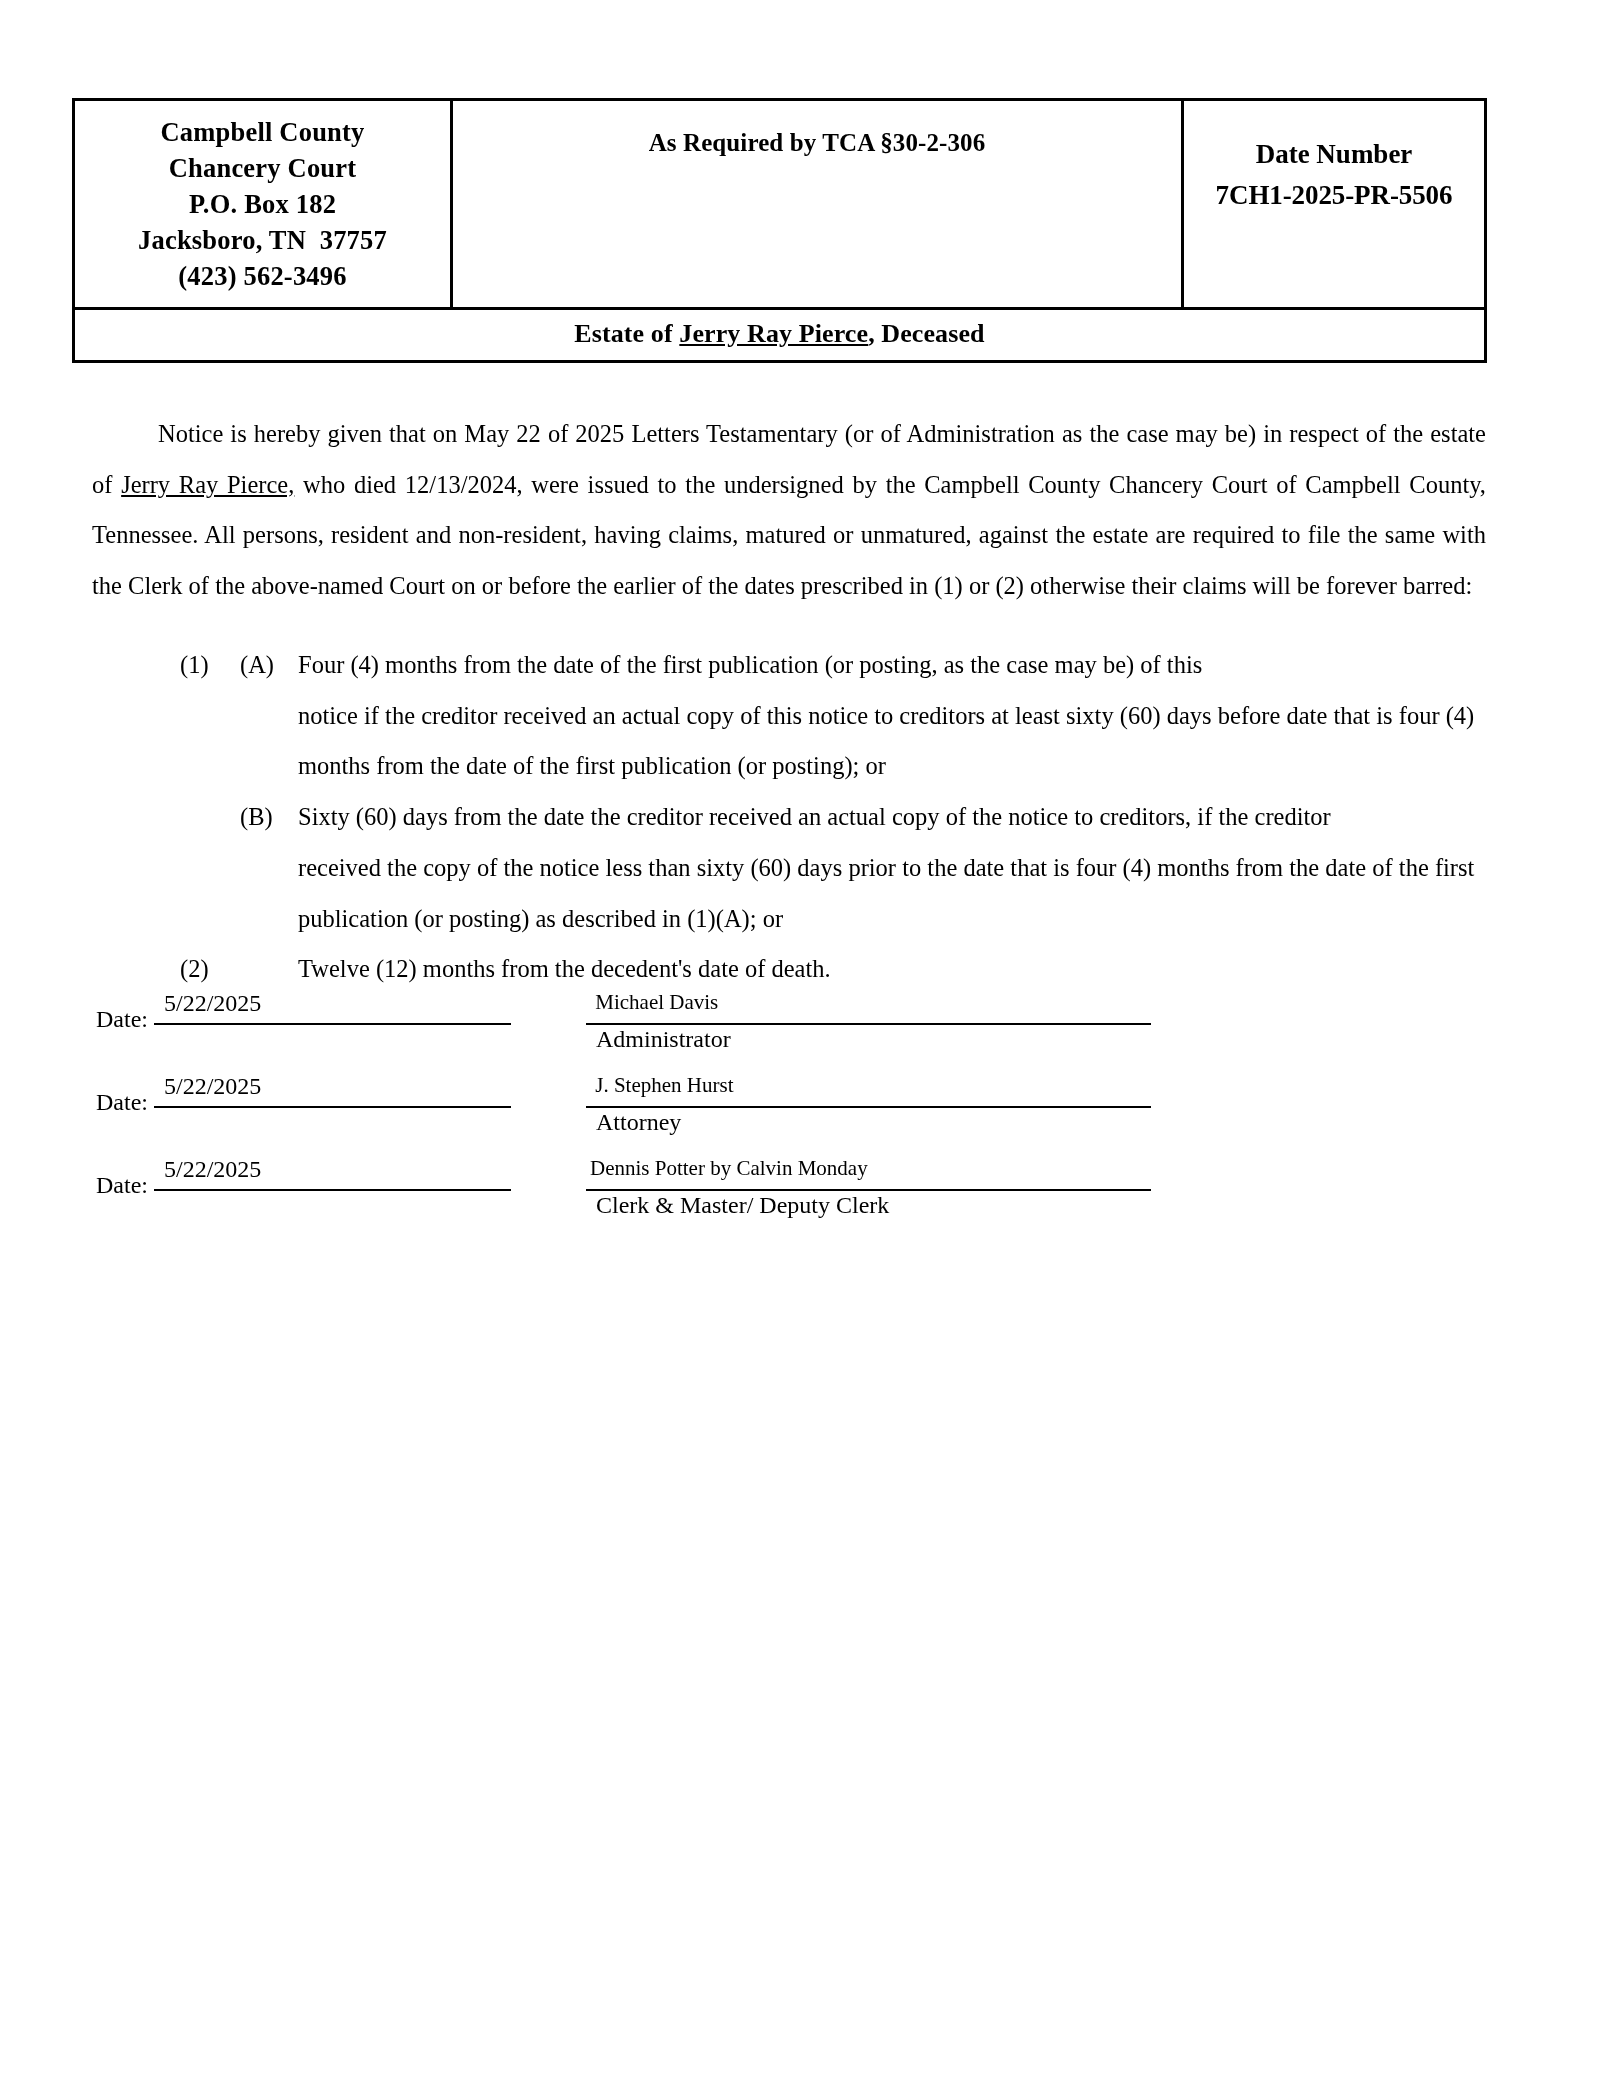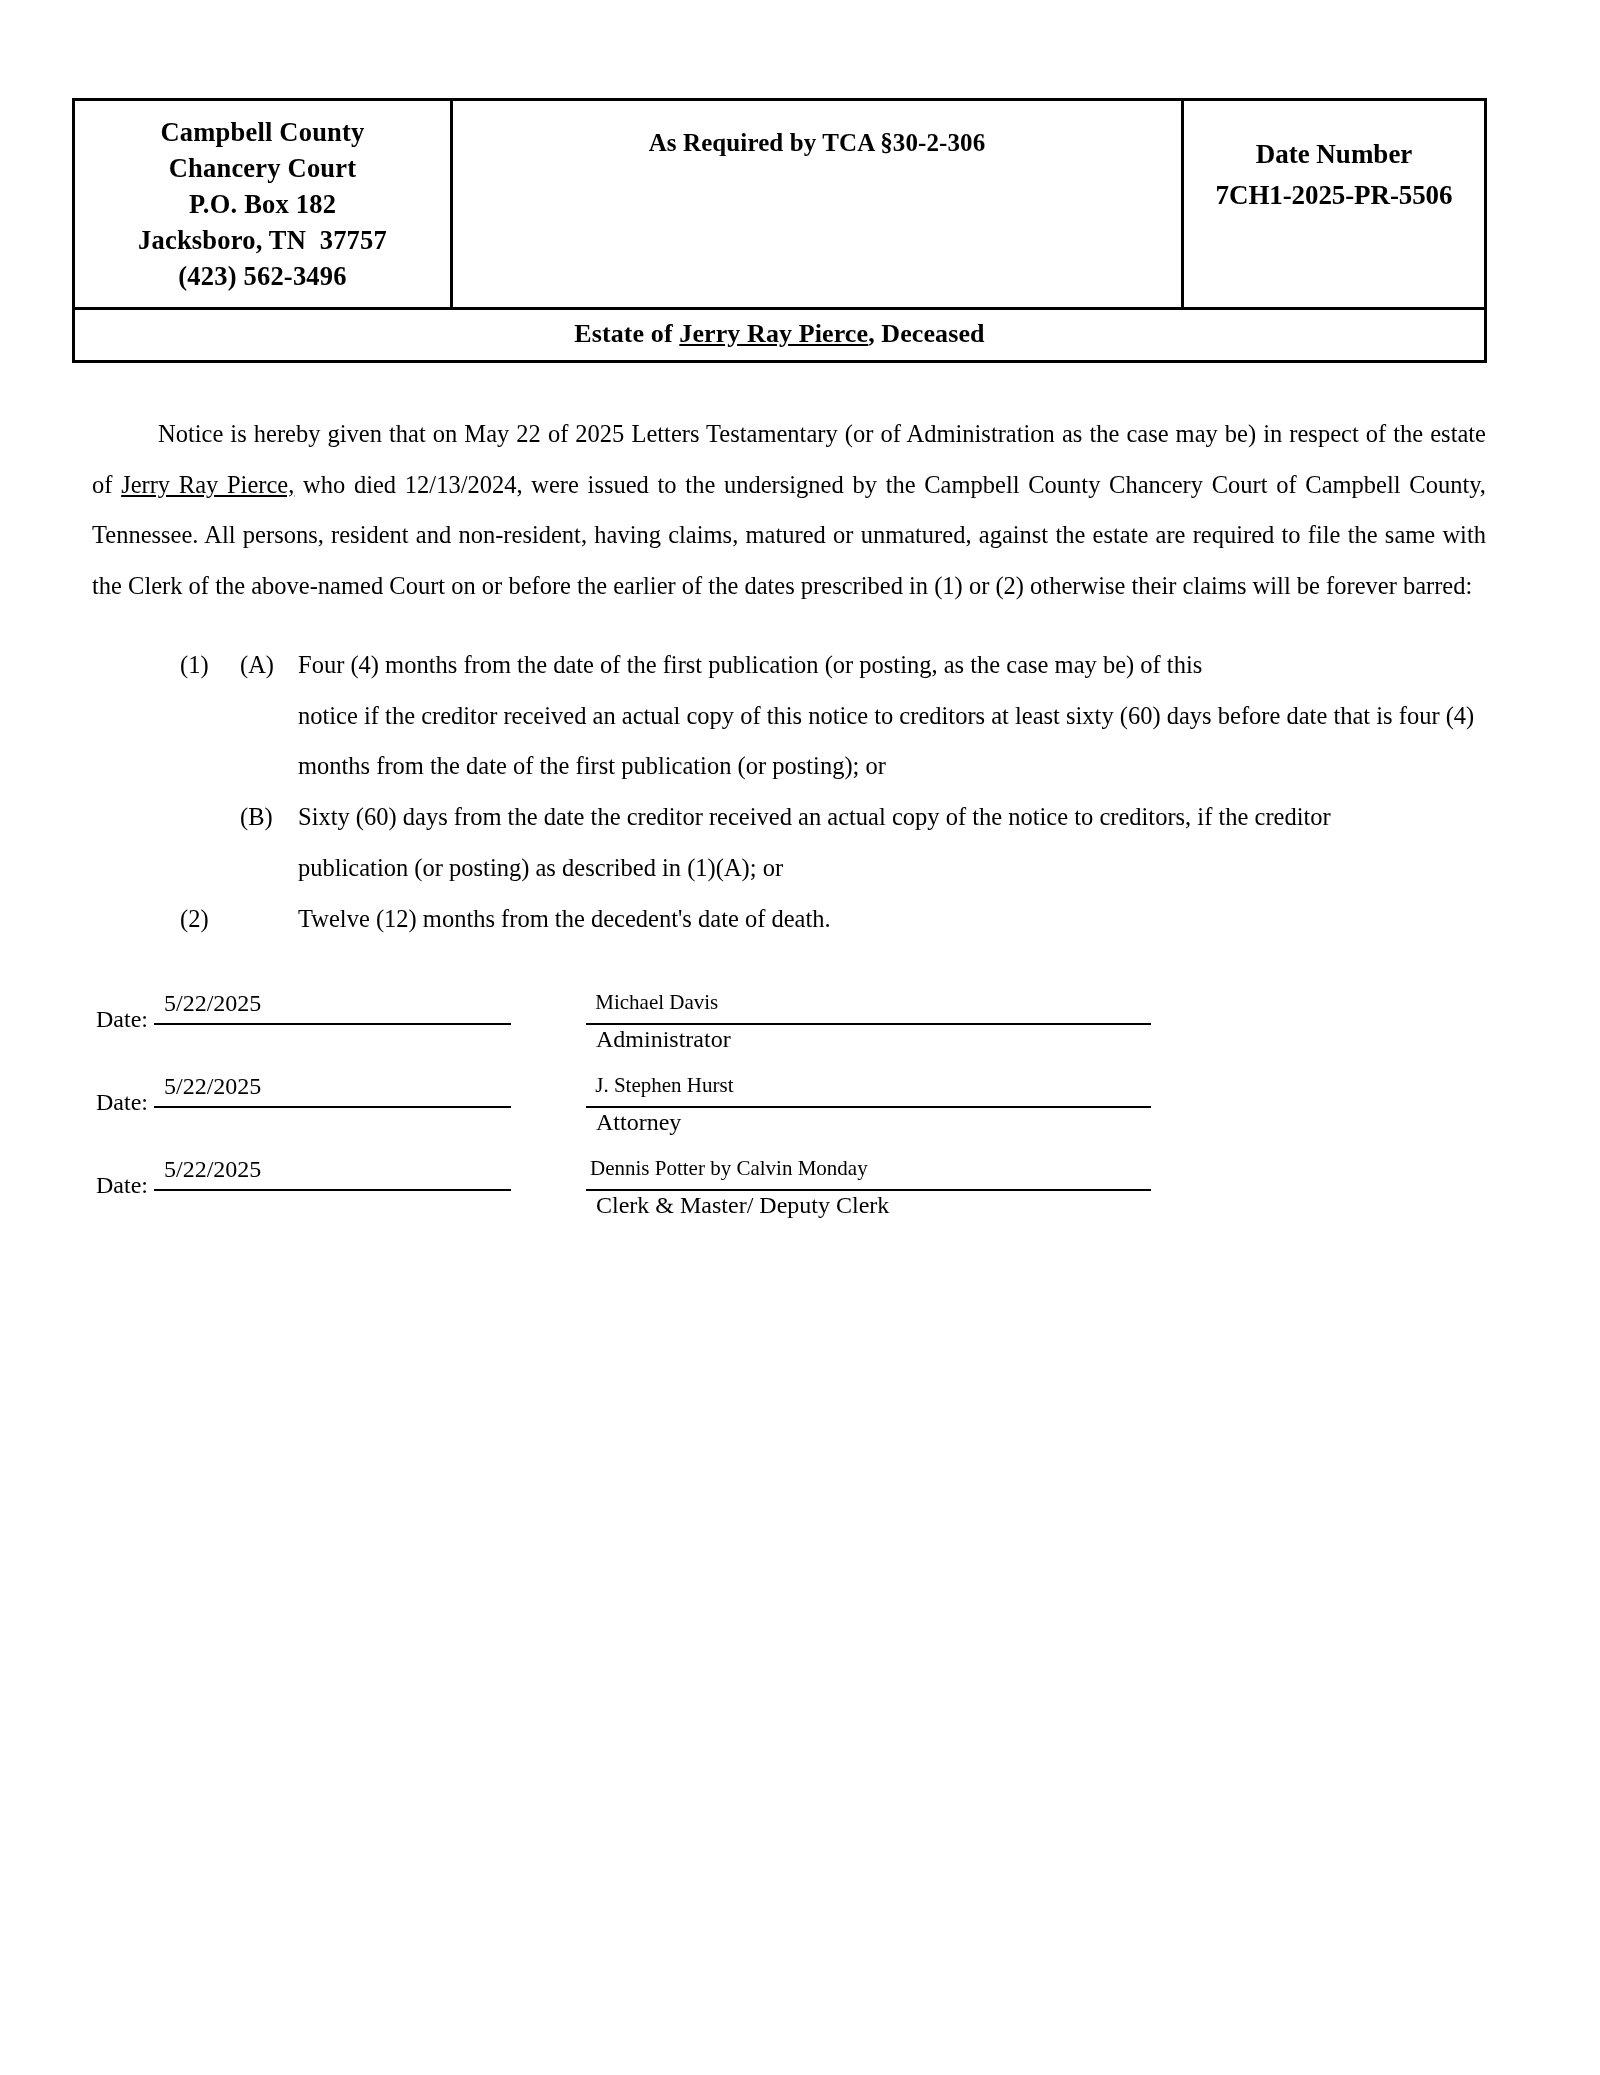--- a/index.html
+++ b/index.html
@@ -259,20 +259,21 @@
       <span class="li-text">Four (4) months from the date of the first publication (or posting, as the case may be) of this</span>
     </div>
     <div class="li-cont">notice if the creditor received an actual copy of this notice to creditors at least sixty (60) days before date that is four (4)</div>
     <div class="li-cont">months from the date of the first publication (or posting); or</div>
 
     <div class="li-row">
       <span class="li-num"></span>
       <span class="li-alpha">(B)</span>
       <span class="li-text">Sixty (60) days from the date the creditor received an actual copy of the notice to creditors, if  the creditor</span>
     </div>
+    <div class="li-cont">received the copy of the notice less than sixty (60) days prior to the date that is four  (4) months from the date of the first</div>
     <div class="li-cont">publication (or posting) as described in (1)(A); or</div>
 
     <div class="li-row">
       <span class="li-num">(2)</span>
       <span class="li-alpha"></span>
       <span class="li-text">Twelve (12) months from the decedent's date of death.</span>
     </div>
 
   </div>
 

